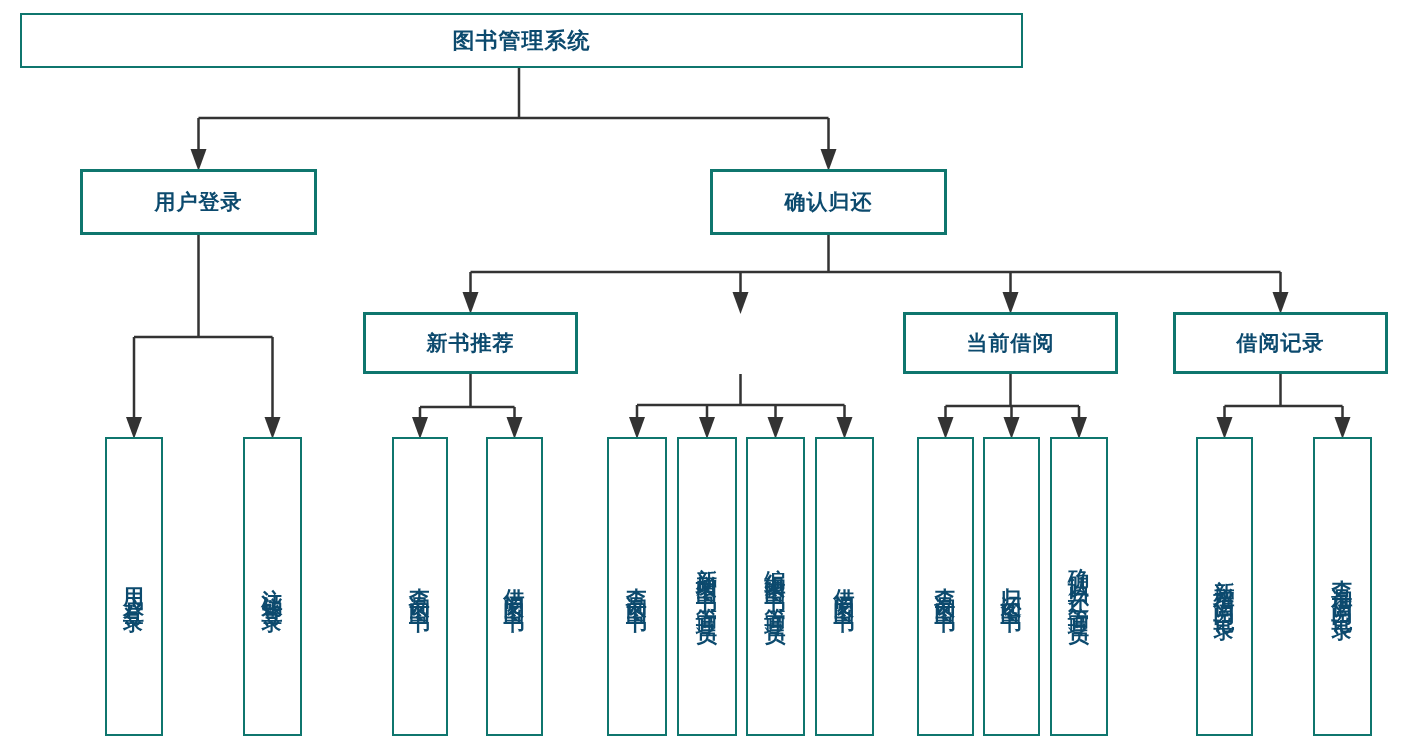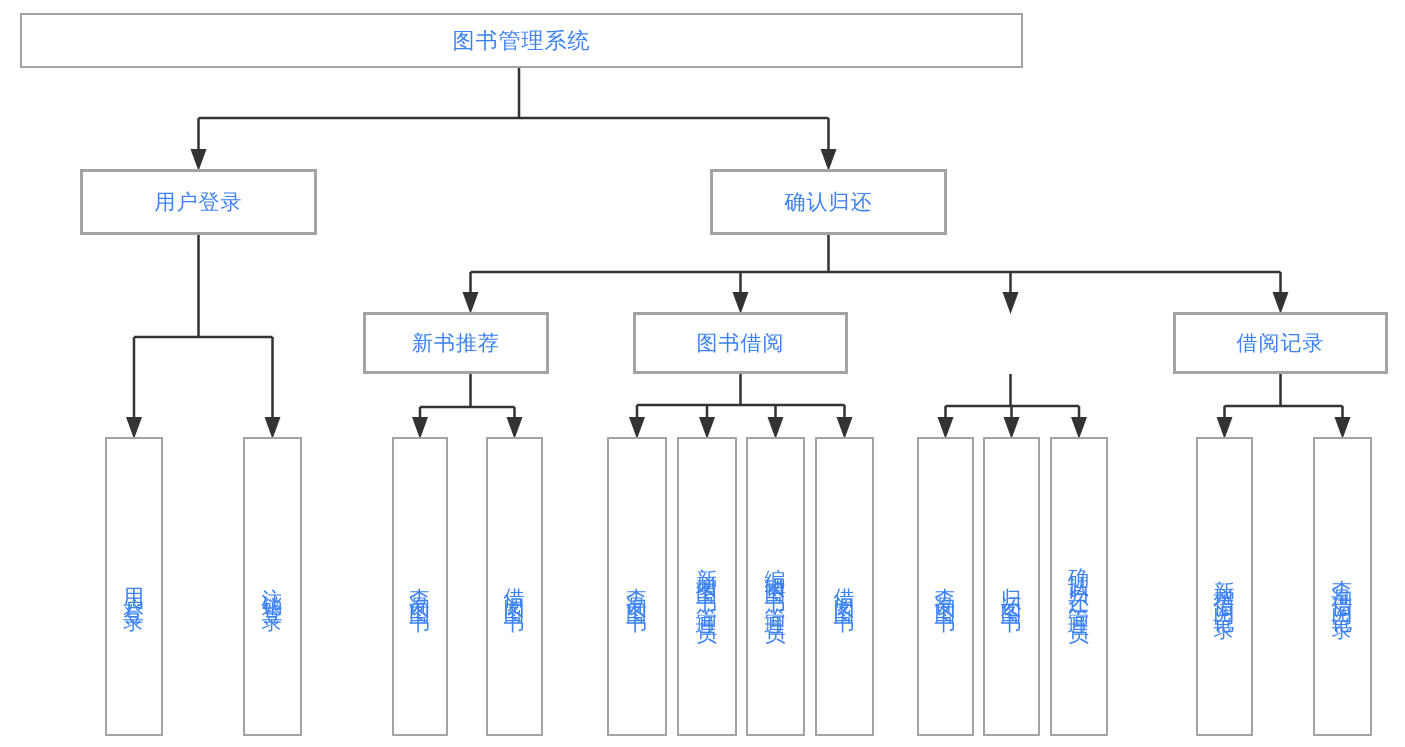--- a/index.html
+++ b/index.html
@@ -20,28 +20,29 @@
     left: 0;
     top: 0;
     width: 1405px;
     height: 747px;
     pointer-events: none;
   }
   .node {
     position: absolute;
     box-sizing: border-box;
     background: #ffffff;
-    border: 3px solid #a3a3a3;
+    border: 3px solid #0f766e;
     display: flex;
     align-items: center;
     justify-content: center;
-    color: #3b82f6;
+    color: #0c4a6e;
     font-size: 21px;
     letter-spacing: 1px;
     white-space: nowrap;
+    font-weight: bold;
   }
   .node-root {
     border-width: 2px;
     font-size: 22px;
   }
   .node-v {
     border-width: 2px;
     writing-mode: vertical-rl;
     letter-spacing: 8px;
     font-size: 21px;
@@ -94,22 +95,22 @@
       <polygon points="1216.5,417 1232.5,417 1224.5,439"></polygon>
       <polygon points="1334.5,417 1350.5,417 1342.5,439"></polygon>
     </g>
   </svg>
 
   <div class="node node-root" style="left:20px; top:13px; width:1003px; height:55px;">图书管理系统</div>
 
   <div class="node" style="left:80px; top:169px; width:237px; height:66px;">用户登录</div>
   <div class="node" style="left:710px; top:169px; width:237px; height:66px;">确认归还</div>
 
-  <div class="node" style="left:363px; top:312px; width:186px; height:62px;">新书推荐</div>
-  <div class="node" style="left:633px; top:312px; width:215px; height:62px;">图书借阅</div>
+  <div class="node" style="left:363px; top:312px; width:215px; height:62px;">新书推荐</div>
+  <div class="node" style="left:903px; top:312px; width:215px; height:62px;">当前借阅</div>
   <div class="node" style="left:1173px; top:312px; width:215px; height:62px;">借阅记录</div>
 
   <div class="node node-v" style="left:105px; top:437px; width:58px; height:299px;">用户登录</div>
   <div class="node node-v" style="left:243px; top:437px; width:59px; height:299px;">注销登录</div>
 
   <div class="node node-v" style="left:392px; top:437px; width:56px; height:299px;">查询图书</div>
   <div class="node node-v" style="left:486px; top:437px; width:57px; height:299px;">借阅图书</div>
 
   <div class="node node-v" style="left:607px; top:437px; width:60px; height:299px;">查询图书</div>
   <div class="node node-v" style="left:677px; top:437px; width:60px; height:299px;">新增图书（管理员）</div>

